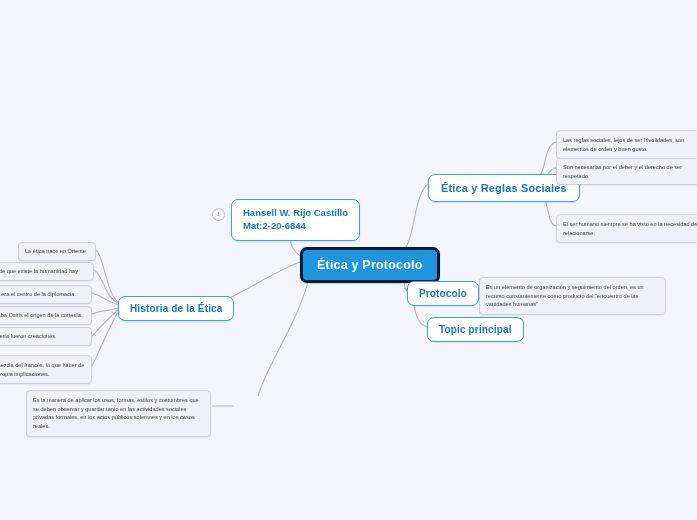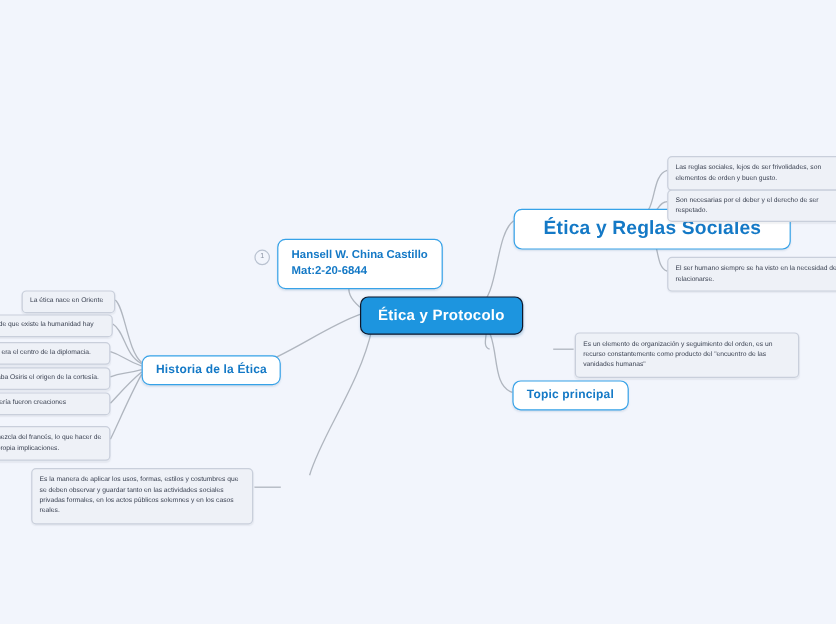--- a/index.html
+++ b/index.html
@@ -11,41 +11,41 @@
     position:relative;
   }
   #canvas{position:absolute;inset:0;width:697px;height:520px;}
   svg.links{position:absolute;left:0;top:0;width:697px;height:520px;pointer-events:none;}
 
   .node{position:absolute;box-sizing:border-box;}
 
   
   .root{
     background:#1d95df;
-    border:1px solid #0f172a;
+    border:3px solid #0f172a;
     border-radius:7px;
     color:#ffffff;
     font-weight:bold;
     font-size:12.5px;
     letter-spacing:.2px;
     padding:8px 14px;
     white-space:nowrap;
     box-shadow:0 1px 2px rgba(30,110,170,.25);
   }
 
   
   .topic{
     background:#ffffff;
     border:1.6px solid #36a2e8;
     border-radius:7px;
     color:#1479c6;
     font-weight:bold;
-    font-size:16px;
+    font-size:11px;
     letter-spacing:.15px;
-    padding:7px 24px;
+    padding:7px 12px;
     white-space:nowrap;
     box-shadow:0 1px 1.5px rgba(80,120,160,.16);
   }
   .topic.small{font-size:10px;padding:6px 11px;}
 
   
   .person{
     background:#ffffff;
     border:1.6px solid #36a2e8;
     border-radius:7px;
@@ -119,30 +119,31 @@
       <path d="M118,312 C108,330 98,354 92,366"></path>
 
       <path d="M234,406 L212,406"></path>
     </g>
   </svg>
 
   <div class="node root" style="left:300px;top:247px;">Ética y Protocolo</div>
 
   <div class="bullet-icon" style="left:212px;top:208px;">1</div>
   <div class="node person" style="left:231px;top:199px;">
-    <div>Hansell W. China Castillo</div>
+    <div>Hansell W. Rijo Castillo</div>
     <div>Mat:2-20-6844</div>
   </div>
 
   <div class="node topic" style="left:428px;top:174px;">Ética y Reglas Sociales</div>
 
   <div class="node note" style="left:556px;top:130px;width:150px;">Las reglas sociales, lejos de ser frivolidades, son elementos de orden y buen gusto.</div>
   <div class="node note one-line" style="left:556px;top:158px;width:150px;">Son necesarias por el deber y el derecho de ser respetado.</div>
   <div class="node note" style="left:556px;top:214px;width:150px;">El ser humano siempre se ha visto en la necesidad de relacionarse.</div>
 
+  <div class="node topic small" style="left:407px;top:281px;">Protocolo</div>
   <div class="node note" style="left:479px;top:277px;width:187px;">Es un elemento de organización y seguimiento del orden, es un recurso constantemente como producto del "encuentro de las vanidades humanas"</div>
 
   <div class="node topic small" style="left:118px;top:296px;">Historia de la Ética</div>
 
   <div class="node topic small" style="left:427px;top:317px;">Topic principal</div>
 
   <div class="node note one-line" style="left:18px;top:242px;width:78px;">La ética nace en Oriente</div>
   <div class="node note one-line" style="left:-18px;top:262px;width:112px;">Desde que existe la humanidad hay</div>
   <div class="node note one-line" style="left:-22px;top:285px;width:114px;">China era el centro de la diplomacia.</div>
   <div class="node note one-line" style="left:-30px;top:306px;width:122px;">Egipto daba Osiris el origen de la cortesía.</div>

